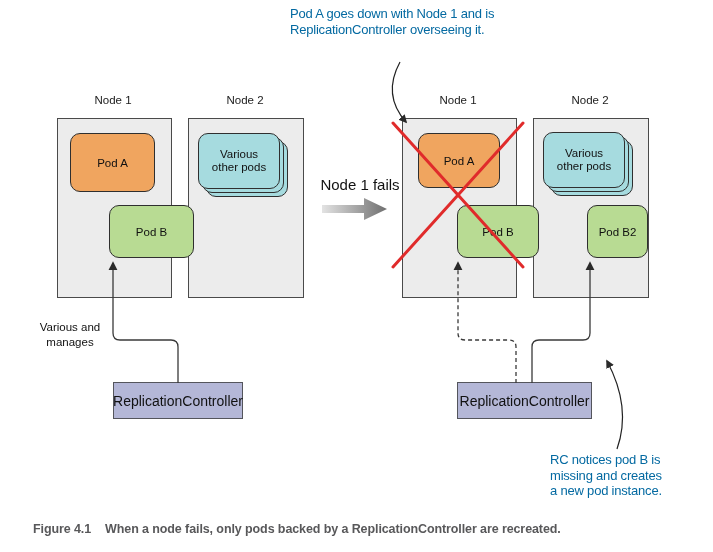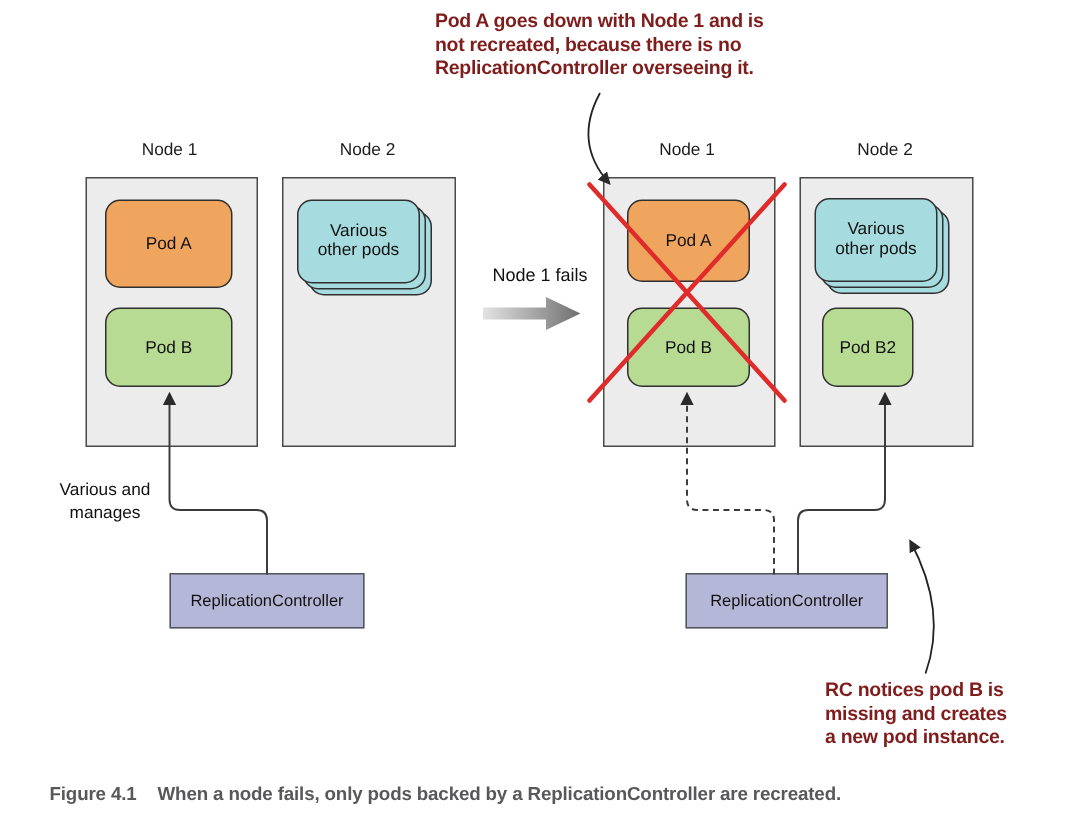--- a/index.html
+++ b/index.html
@@ -15,66 +15,65 @@
   .node-box{background:var(--node_fill,#ececec);border:1px solid var(--node_border,#4a4a4a);top:118px;height:178px;}
   .nb-l1{left:57px;width:113px;} .nb-l2{left:188px;width:114px;}
   .nb-r1{left:402px;width:113px;} .nb-r2{left:533px;width:114px;}
   
   .pod{
     border:1.5px solid var(--pod_border,#2f2f2f);border-radius:10px;
     display:flex;align-items:center;justify-content:center;
     font-size:11.5px;color:#111;text-align:center;box-sizing:border-box;
   }
   .pod-orange{background:var(--pod_orange,#f0a55f);}
-  .pod-green{background:var(--pod_green,#b8db93);}
+  .pod-green{background:var(--pod_green,#b8db93);margin-left:39px;}
   .pod-blue{background:var(--pod_blue,#a6dbdf);}
   .p-la{left:70px;top:133px;width:85px;height:59px;}
   .p-lb{left:70px;top:205px;width:85px;height:53px;}
   .p-ra{left:418px;top:133px;width:82px;height:55px;}
   .p-rb{left:418px;top:205px;width:82px;height:53px;}
   .p-rb2{left:548px;top:205px;width:61px;height:53px;}
   
   .stack{width:98px;height:72px;}
   .st-l{left:198px;top:133px;} .st-r{left:543px;top:132px;}
   .stack .card{position:absolute;width:82px;height:56px;}
   .stack .c3{left:8px;top:8px;} .stack .c2{left:4px;top:4px;} .stack .c1{left:0;top:0;}
   .stack-label{white-space:pre-line;line-height:13.5px;}
   
-  .fails-label{left:310px;top:176px;width:100px;text-align:center;font-size:12px;}
+  .fails-label{left:310px;top:176px;width:100px;text-align:center;font-size:15px;}
   
   .creates-label{left:20px;top:320px;width:100px;text-align:center;font-size:11.5px;line-height:15px;}
   
   .rc-box{
     background:var(--rc_fill,#b4b7d7);border:1.5px solid var(--rc_border,#54555c);
-    display:flex;align-items:center;justify-content:center;font-size:11px;color:#111;box-sizing:border-box;
+    display:flex;align-items:center;justify-content:center;font-size:14px;color:#111;box-sizing:border-box;
   }
   .rc-l{left:113px;top:382px;width:130px;height:37px;}
   .rc-r{left:457px;top:382px;width:135px;height:37px;}
   
-  .annotation{font-weight:bold;font-size:13px;line-height:15.5px;letter-spacing:-0.2px;color:#7f1d1d;}
+  .annotation{font-weight:normal;font-size:13px;line-height:15.5px;letter-spacing:-0.2px;color:#0369a1;}
   .ann-top{left:290px;top:6px;width:255px;}
   .ann-br{left:550px;top:452px;width:140px;}
   
   .caption{left:33px;top:522px;width:660px;font-weight:bold;font-size:12.5px;color:var(--caption_gray,#58585a);letter-spacing:-0.1px;}
   .caption .fig{margin-right:14px;}
   
   .overlay{position:absolute;left:0;top:0;pointer-events:none;}
   .conn{fill:none;stroke:var(--line_dark,#3a3a3a);stroke-width:1.3px;}
   .dashed{stroke-dasharray:4 3;}
   .xline{stroke:var(--cross_red,#e02b2b);stroke-width:3px;stroke-linecap:round;}
   .curve{fill:none;stroke:#222;stroke-width:1.2px;}
 </style>
 </head>
 <body>
 
 <div class="canvas">
 
   <div class="abs annotation ann-top">
     <div>Pod A goes down with Node 1 and is</div>
-    <div>not recreated, because there is no</div>
     <div>ReplicationController overseeing it.</div>
   </div>
 
   <div class="abs node-label nl-l1">Node 1</div>
   <div class="abs node-label nl-l2">Node 2</div>
   <div class="abs node-label nl-r1">Node 1</div>
   <div class="abs node-label nl-r2">Node 2</div>
 
   <div class="abs node-box nb-l1"></div>
   <div class="abs node-box nb-l2"></div>

